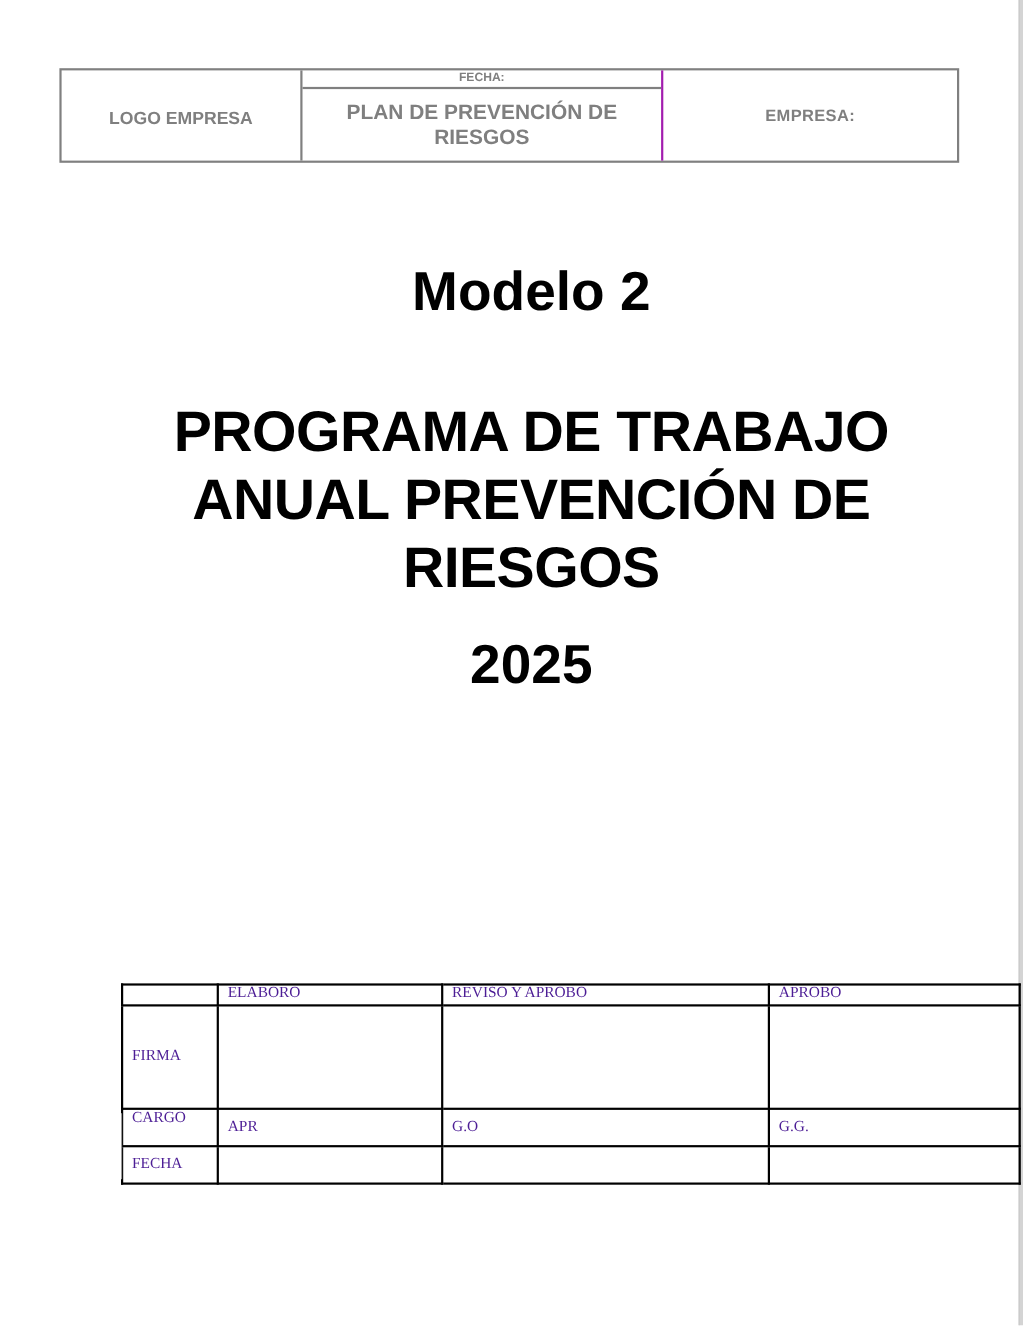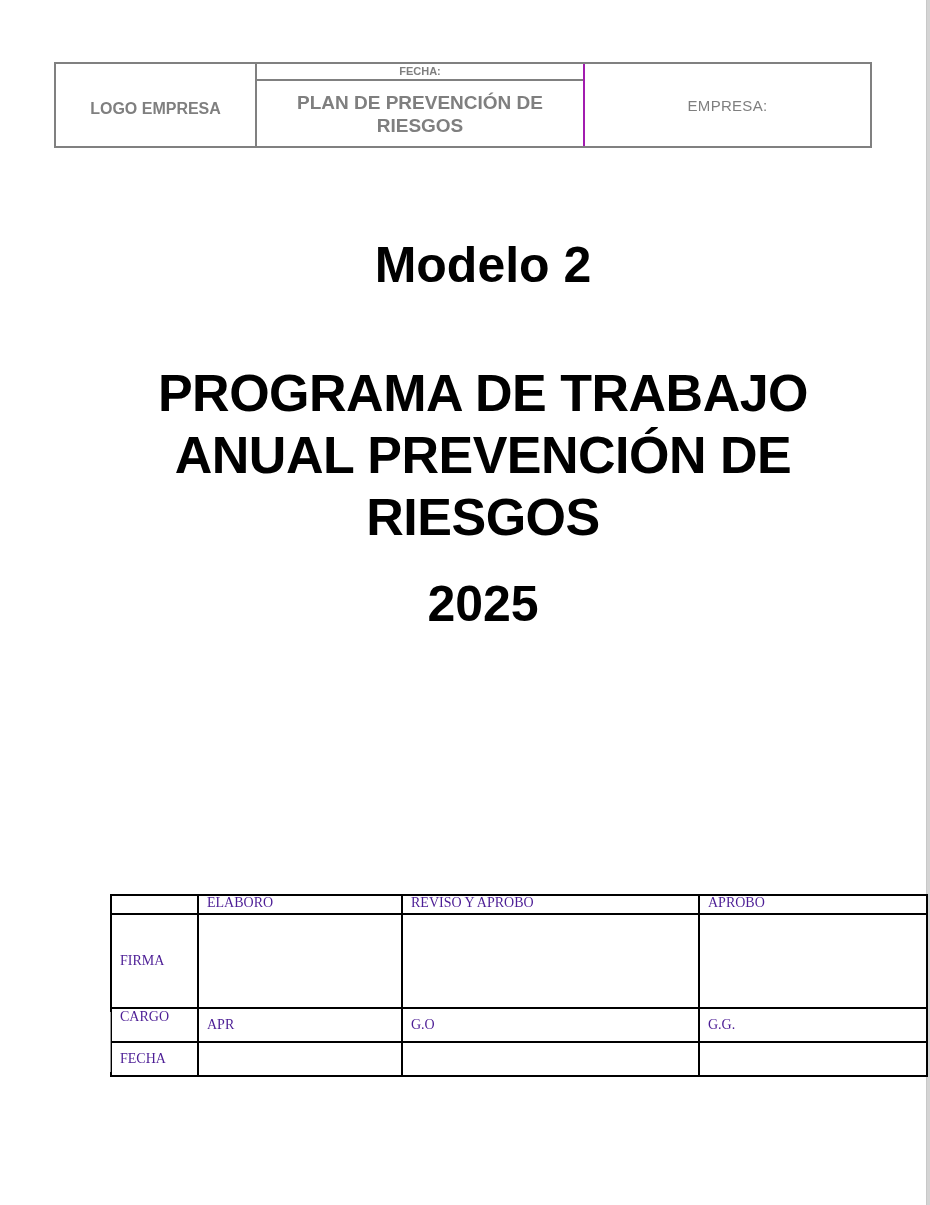--- a/index.html
+++ b/index.html
@@ -31,21 +31,21 @@
       top: 62px;
       width: 818px;
       height: 86px;
       border: 2px solid #808080;
       box-sizing: border-box;
       display: flex;
       color: #7f7f7f;
       font-weight: bold;
     }
     .hdr-logo {
-      width: 201px;
+      width: 219px;
       border-right: 2px solid #808080;
       display: flex;
       align-items: center;
       justify-content: center;
       padding-top: 8px;
       box-sizing: border-box;
       font-size: 16px;
     }
     .hdr-middle {
       width: 328px;
@@ -69,21 +69,21 @@
       text-align: center;
       font-size: 19px;
       line-height: 23px;
       padding: 0 1px;
     }
     .hdr-empresa {
       flex: 1;
       display: flex;
       align-items: center;
       justify-content: center;
-      font-weight: normal;
+      font-weight: bold;
       font-size: 15px;
       letter-spacing: 0.3px;
     }
     
     .title-block {
       position: absolute;
       left: 0;
       width: 966px;
       text-align: center;
       color: #000;

